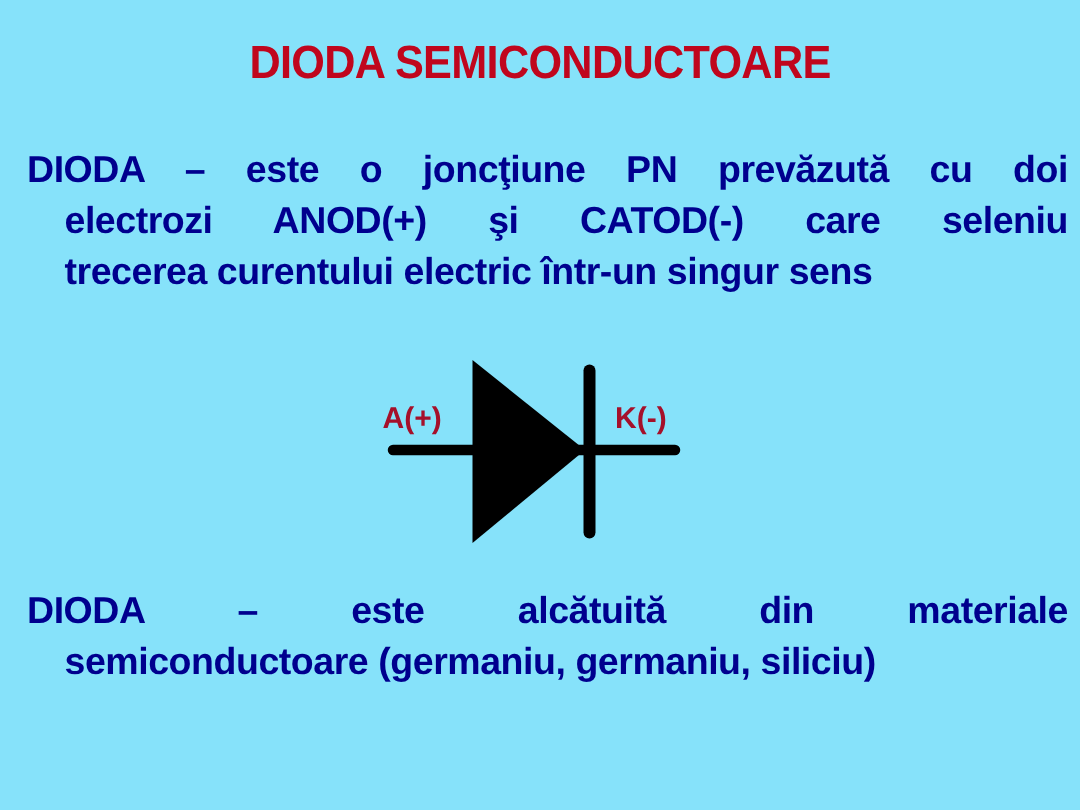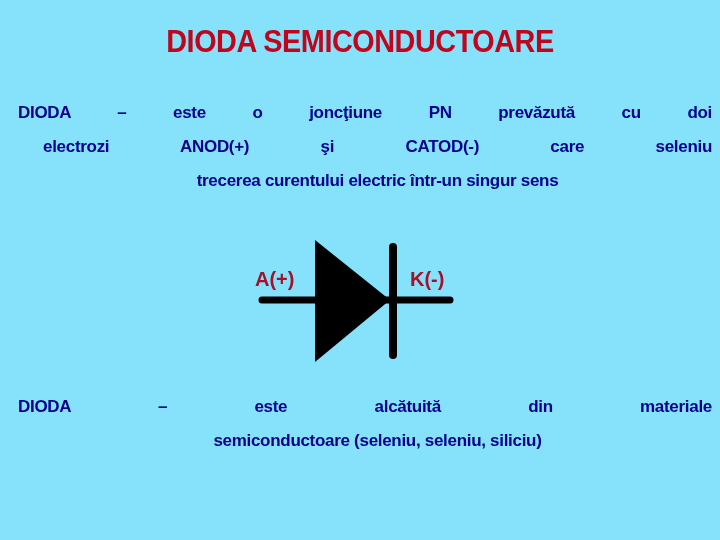--- a/index.html
+++ b/index.html
@@ -10,26 +10,26 @@
       position: relative;
     }
     .title {
       position: absolute; left: 0; top: 22px; width: 720px;
       text-align: center; color: #c0061d; font-weight: bold;
       font-size: 31px; letter-spacing: -0.5px; line-height: 40px;
       transform: scaleX(0.93);
     }
     .para {
       position: absolute; left: 18px; width: 694px;
-      color: #00008e; font-weight: bold; font-size: 17px;
+      color: #00008e; font-weight: bold; font-size: 25px;
       line-height: 34px; letter-spacing: -0.3px;
     }
     .para .line { display: block; white-space: nowrap; }
     .para .justify { text-align: justify; text-align-last: justify; }
-    .para .indent { padding-left: 25px; text-align: center; }
+    .para .indent { padding-left: 25px; }
     .p1 { top: 96px; }
     .p2 { top: 390px; }
     .diagram { position: absolute; left: 0; top: 0; width: 720px; height: 540px; }
     .lbl {
       position: absolute; color: #a5102a; font-weight: bold; font-size: 20px;
     }
     .lbl-a { left: 255px; top: 268px; }
     .lbl-k { left: 410px; top: 268px; }
   </style>
 </head>
@@ -48,14 +48,14 @@
     <line x1="262" y1="300" x2="450" y2="300" stroke="#000" stroke-width="7" stroke-linecap="round"></line>
     <polygon points="315,240 315,362 390,300" fill="#000"></polygon>
     <line x1="393" y1="247" x2="393" y2="355" stroke="#000" stroke-width="8" stroke-linecap="round"></line>
   </svg>
   <span class="lbl lbl-a">A(+)</span>
   <span class="lbl lbl-k">K(-)</span>
 </div>
 
 <div class="para p2">
   <span class="line justify">DIODA – este alcătuită din materiale</span>
-  <span class="line indent">semiconductoare (seleniu, seleniu, siliciu)</span>
+  <span class="line indent">semiconductoare (germaniu, germaniu, siliciu)</span>
 </div>
 
 </body></html>

